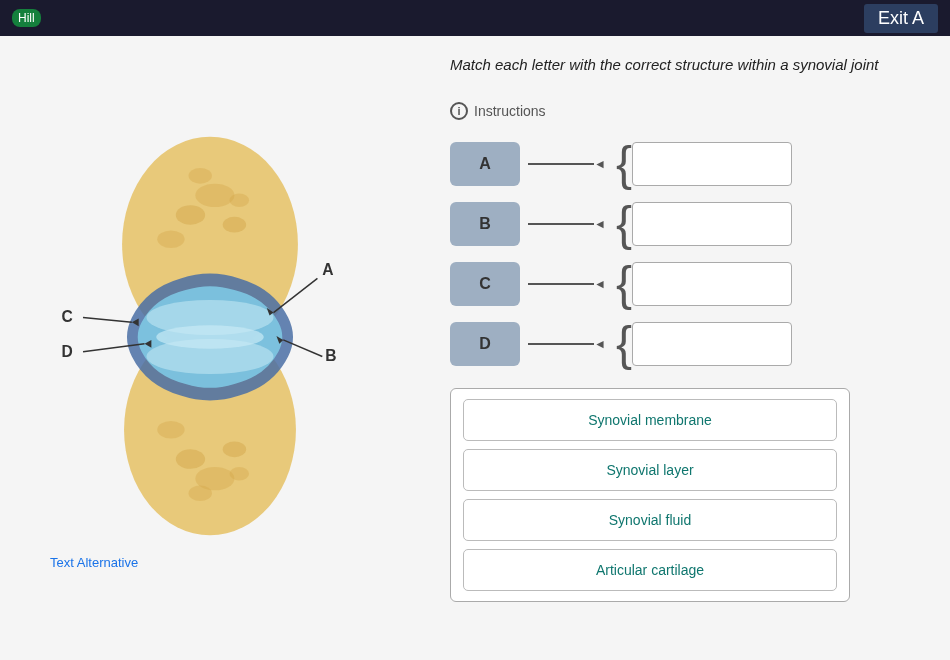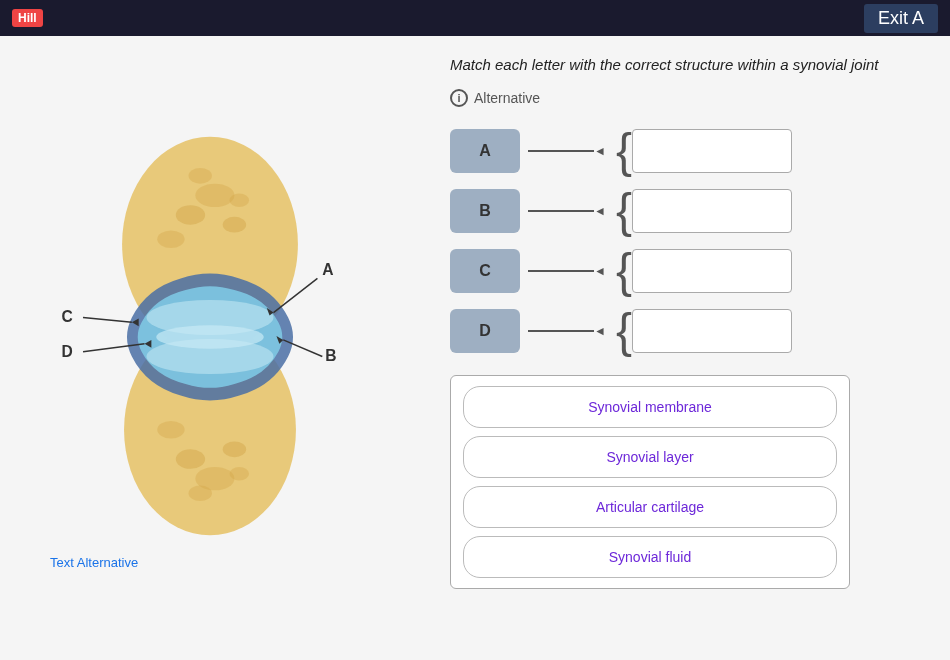--- a/index.html
+++ b/index.html
@@ -18,26 +18,26 @@
       top: 0; left: 0; right: 0;
       height: 36px;
       background: #1a1a2e;
       display: flex;
       align-items: center;
       justify-content: space-between;
       padding: 0 12px;
       z-index: 10;
     }
     .top-bar-logo {
-      background: #ef4444;
+      background: #15803d;
       color: white;
-      font-weight: bold;
+      font-weight: normal;
       font-size: 12px;
       padding: 2px 6px;
-      border-radius: 3px;
+      border-radius: 8px;
     }
     .exit-btn {
       background: #2c3e60;
       color: white;
       border: none;
       padding: 4px 14px;
       font-size: 18px;
       cursor: pointer;
       border-radius: 3px;
     }
@@ -87,21 +87,21 @@
     .right-panel {
       flex: 1;
       padding: 20px 30px;
       display: flex;
       flex-direction: column;
     }
 
     .question-title {
       font-size: 15px;
       color: #222;
-      margin-bottom: 16px;
+      margin-bottom: 29px;
       font-style: italic;
     }
 
     .instructions-row {
       display: flex;
       align-items: center;
       gap: 6px;
       margin-bottom: 20px;
       color: #555;
       font-size: 14px;
@@ -195,26 +195,26 @@
       border: 1.5px solid #aaa;
       border-radius: 6px;
       padding: 10px 12px;
       background: white;
       max-width: 400px;
     }
 
     .option-item {
       height: 42px;
       border: 1.5px solid #bbb;
-      border-radius: 17px;
+      border-radius: 5px;
       display: flex;
       align-items: center;
       justify-content: center;
       font-size: 14px;
-      color: #6d28d9;
+      color: #0f766e;
       cursor: pointer;
       background: white;
     }
   </style>
 </head>
 <body>
 
 <div class="top-bar">
   <div class="top-bar-logo">Hill</div>
   <button class="exit-btn">Exit A</button>
@@ -273,21 +273,21 @@
       </svg>
     </div>
     <a class="text-alternative-link">Text Alternative</a>
   </div>
 
   <div class="right-panel">
     <div class="question-title">Match each letter with the correct structure within a synovial joint</div>
 
     <div class="instructions-row">
       <div class="info-circle">i</div>
-      <span>Alternative</span>
+      <span>Instructions</span>
     </div>
 
     <div class="matching-section">
 
       <div class="match-row">
         <div class="letter-box">A</div>
         <div class="arrow-line"></div>
         <div class="bracket-answer">
           <span class="bracket-symbol">{</span>
           <div class="answer-box"></div>
@@ -319,18 +319,18 @@
           <span class="bracket-symbol">{</span>
           <div class="answer-box"></div>
         </div>
       </div>
 
     </div>
 
     <div class="options-section">
       <div class="option-item">Synovial membrane</div>
       <div class="option-item">Synovial layer</div>
+      <div class="option-item">Synovial fluid</div>
       <div class="option-item">Articular cartilage</div>
-      <div class="option-item">Synovial fluid</div>
     </div>
 
   </div>
 </div>
 
 </body></html>

